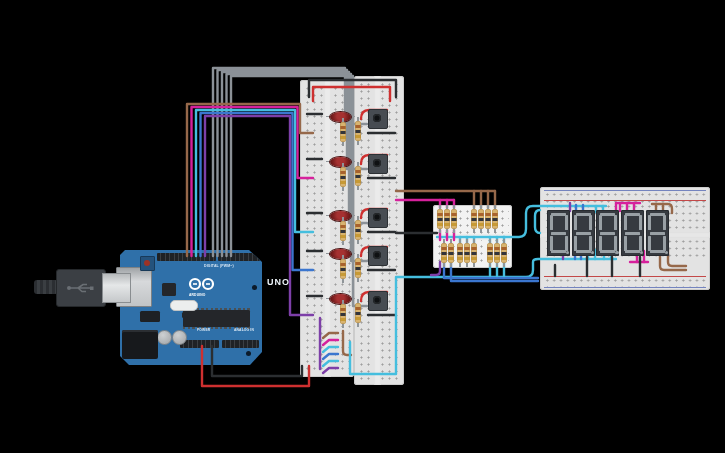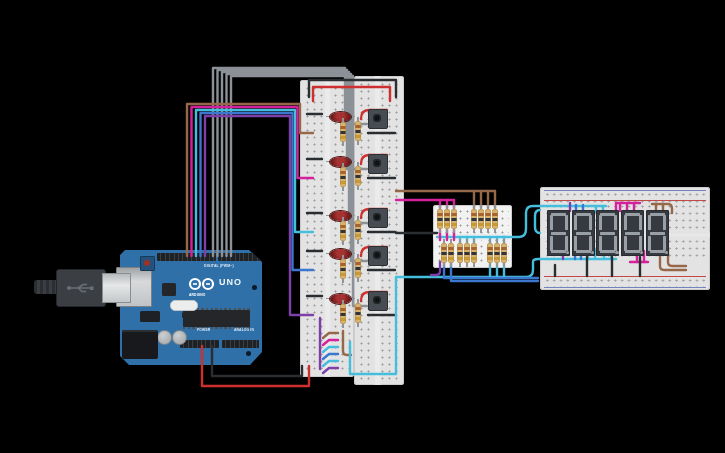--- a/index.html
+++ b/index.html
@@ -13,21 +13,21 @@
   .ard{position:absolute;left:120px;top:250px;width:142px;height:115px;background:#2f70a9;
        clip-path:polygon(0 5px,5px 0,129px 0,142px 12px,142px 102px,130px 115px,9px 115px,0 106px);}
   .hdr{position:absolute;height:8px;border-radius:1px;
        background:repeating-linear-gradient(90deg,#1f2225 0 3.4px,#3b3f43 3.4px 4.4px);}
   .chip{position:absolute;background:#24262a;border-radius:1.5px;}
   .diplegs{position:absolute;background:repeating-linear-gradient(90deg,#4b5054 0 2.4px,transparent 2.4px 4.6px);}
   .cap{position:absolute;width:13px;height:13px;border-radius:50%;border:1px solid #83878a;
        background:radial-gradient(circle at 38% 32%,#cdd0d2,#9fa3a6);}
   .t{position:absolute;color:#dbe9f6;font:700 6px "Liberation Sans",sans-serif;
      transform-origin:0 0;letter-spacing:.3px;white-space:nowrap;}
-  .uno{position:absolute;color:#eef5fb;font:700 9px "Liberation Sans",sans-serif;letter-spacing:1px;}
+  .uno{position:absolute;color:#eef5fb;font:700 9px "Liberation Sans",sans-serif;letter-spacing:1px;margin-left:48px;}
   .led{position:absolute;width:21px;height:10px;border-radius:50%;
        background:radial-gradient(circle at 50% 42%,#a53131 0 30%,#7c1f1f 62%,#581313 100%);
        box-shadow:0 0 0 1px #470f0f;}
   .btn{position:absolute;width:18px;height:18px;background:#474c52;border:1px solid #2c3034;border-radius:2px;}
   .btn::after{content:"";position:absolute;left:4px;top:4px;width:8px;height:8px;border-radius:50%;
        background:#0f1113;box-shadow:inset 0 0 0 1.5px #26292c;}
   .rst{position:absolute;left:140px;top:256px;width:13px;height:13px;background:#24527c;
        border:1px solid #183a59;border-radius:1px;}
   .rst::after{content:"";position:absolute;left:2.5px;top:2.5px;width:6px;height:6px;border-radius:50%;background:#9c3226;}
   .sseg{position:absolute;width:23px;height:46px;background:#363a40;border-radius:1.5px;

